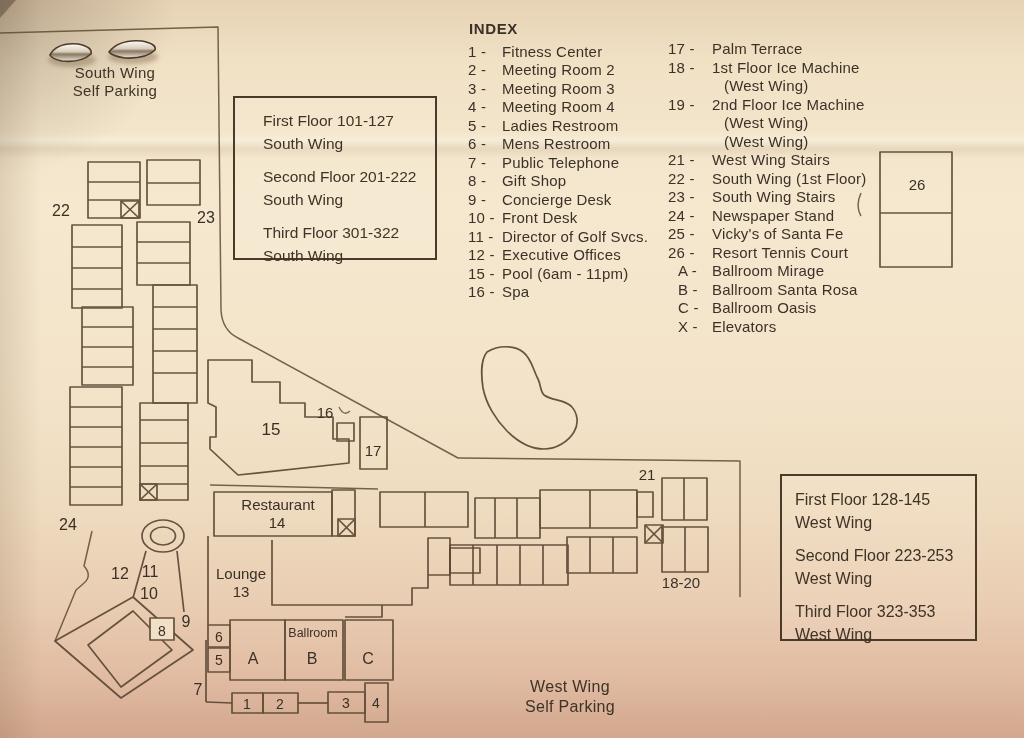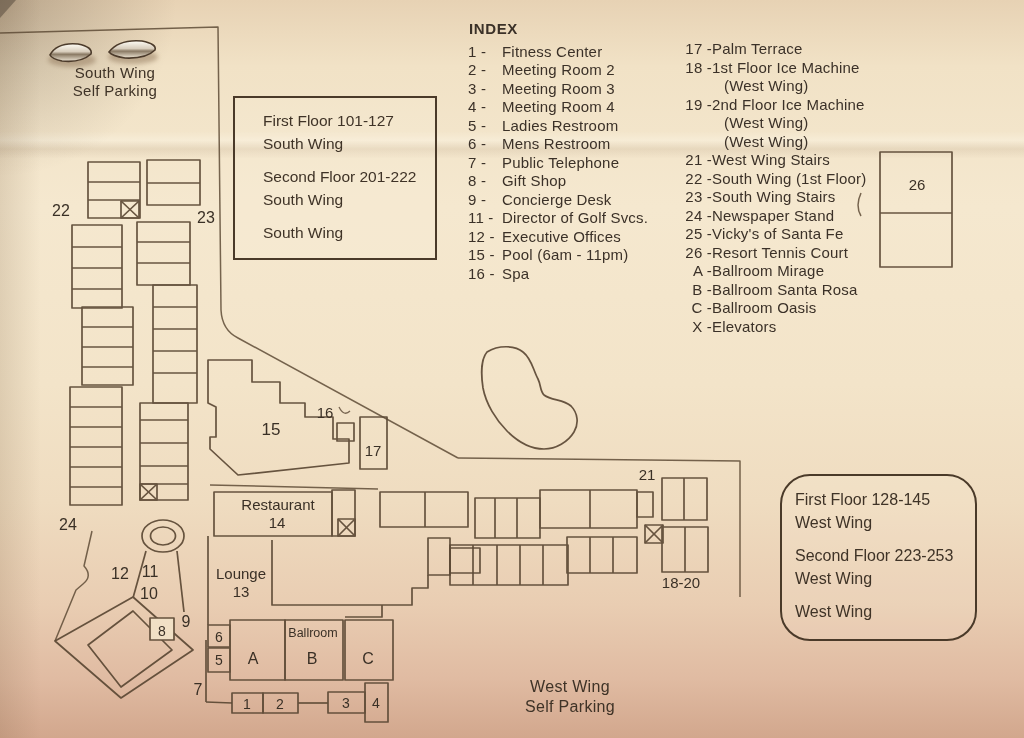--- a/index.html
+++ b/index.html
@@ -11,21 +11,21 @@
       linear-gradient(90deg, rgba(110,82,52,.16), transparent 4%),
       linear-gradient(180deg, transparent 17.8%, rgba(255,252,240,.30) 19.0%, rgba(120,90,60,.10) 20.2%, transparent 21.5%),
       linear-gradient(180deg, #e7d2b4 0%, #f1e2c6 9%, #f5e8cf 28%, #f3e4c9 52%, #efdcc0 68%, #e9cdb2 82%, #e0bba2 92%, #d2a78d 100%);
   }
   .abs{position:absolute;}
   
   .idx{font-size:15px;line-height:18.5px;letter-spacing:.2px;color:#3b3128;margin-left:16px;}
   .idx-title{font-weight:bold;font-size:15px;margin:0 0 4px 1px;letter-spacing:.6px;}
   .idx-row{display:flex;}
   .idx-num{flex:0 0 34px;white-space:pre;}
-  .c2 .idx-num{flex:0 0 44px;text-align:right;}
+  .c2 .idx-num{flex:0 0 44px;}
   .c2 .alpha .idx-num{padding-left:10px;flex:0 0 34px;}
   .idx-cont{padding-left:56px;}
   
   .fbox{border:2px solid #4a3a29;background:rgba(255,248,232,.12);}
   .fbox .grp{margin-bottom:11px;}
   .fbox div{line-height:22.5px;}
   
   .plabel{text-align:center;letter-spacing:.3px;}
   
   svg text{font-family:"Liberation Sans",sans-serif;fill:#3a3026;}
@@ -270,20 +270,24 @@
         </div>
       <div class="idx-row">
           <span class="idx-num">8 -</span>
           <span>Gift Shop</span>
         </div>
       <div class="idx-row">
           <span class="idx-num">9 -</span>
           <span>Concierge Desk</span>
         </div>
       <div class="idx-row">
+          <span class="idx-num">10 -</span>
+          <span>Front Desk</span>
+        </div>
+      <div class="idx-row">
           <span class="idx-num">11 -</span>
           <span>Director of Golf Svcs.</span>
         </div>
       <div class="idx-row">
           <span class="idx-num">12 -</span>
           <span>Executive Offices</span>
         </div>
       <div class="idx-row">
           <span class="idx-num">15 -</span>
           <span>Pool (6am - 11pm)</span>
@@ -356,31 +360,33 @@
   <div class="abs fbox" style="left:233px;top:96px;width:172px;height:148px;padding:12px 0 0 28px;font-size:15.5px;">
     <div class="grp">
       <div>First Floor 101-127</div>
       <div>South Wing</div>
     </div>
     <div class="grp">
       <div>Second Floor 201-222</div>
       <div>South Wing</div>
     </div>
     <div class="grp">
+      <div>Third Floor 301-322</div>
       <div>South Wing</div>
     </div>
   </div>
 
-  <div class="abs fbox" style="left:780px;top:474px;width:180px;height:150px;padding:13px 0 0 13px;font-size:16px;border-radius:30px;">
+  <div class="abs fbox" style="left:780px;top:474px;width:180px;height:150px;padding:13px 0 0 13px;font-size:16px;">
     <div class="grp">
       <div>First Floor 128-145</div>
       <div>West Wing</div>
     </div>
     <div class="grp">
       <div>Second Floor 223-253</div>
       <div>West Wing</div>
     </div>
     <div class="grp">
+      <div>Third Floor 323-353</div>
       <div>West Wing</div>
     </div>
   </div>
 
 </div>
 
 </body></html>

